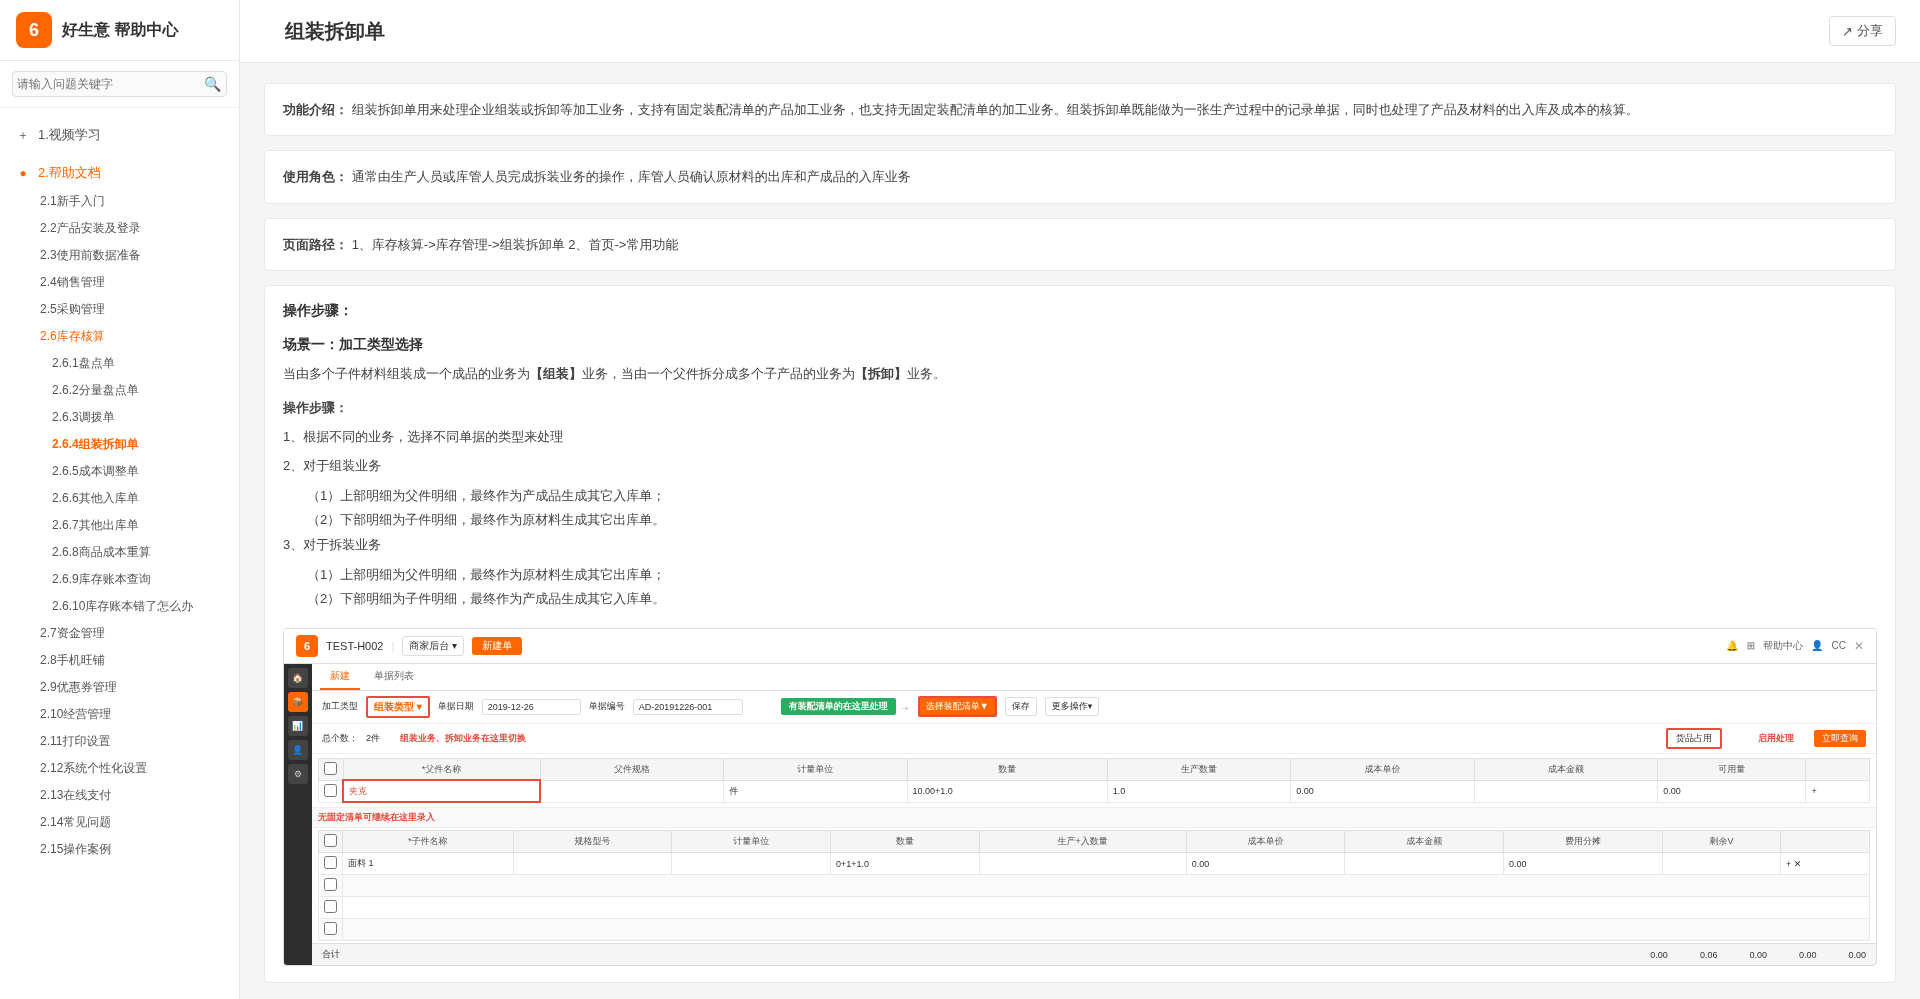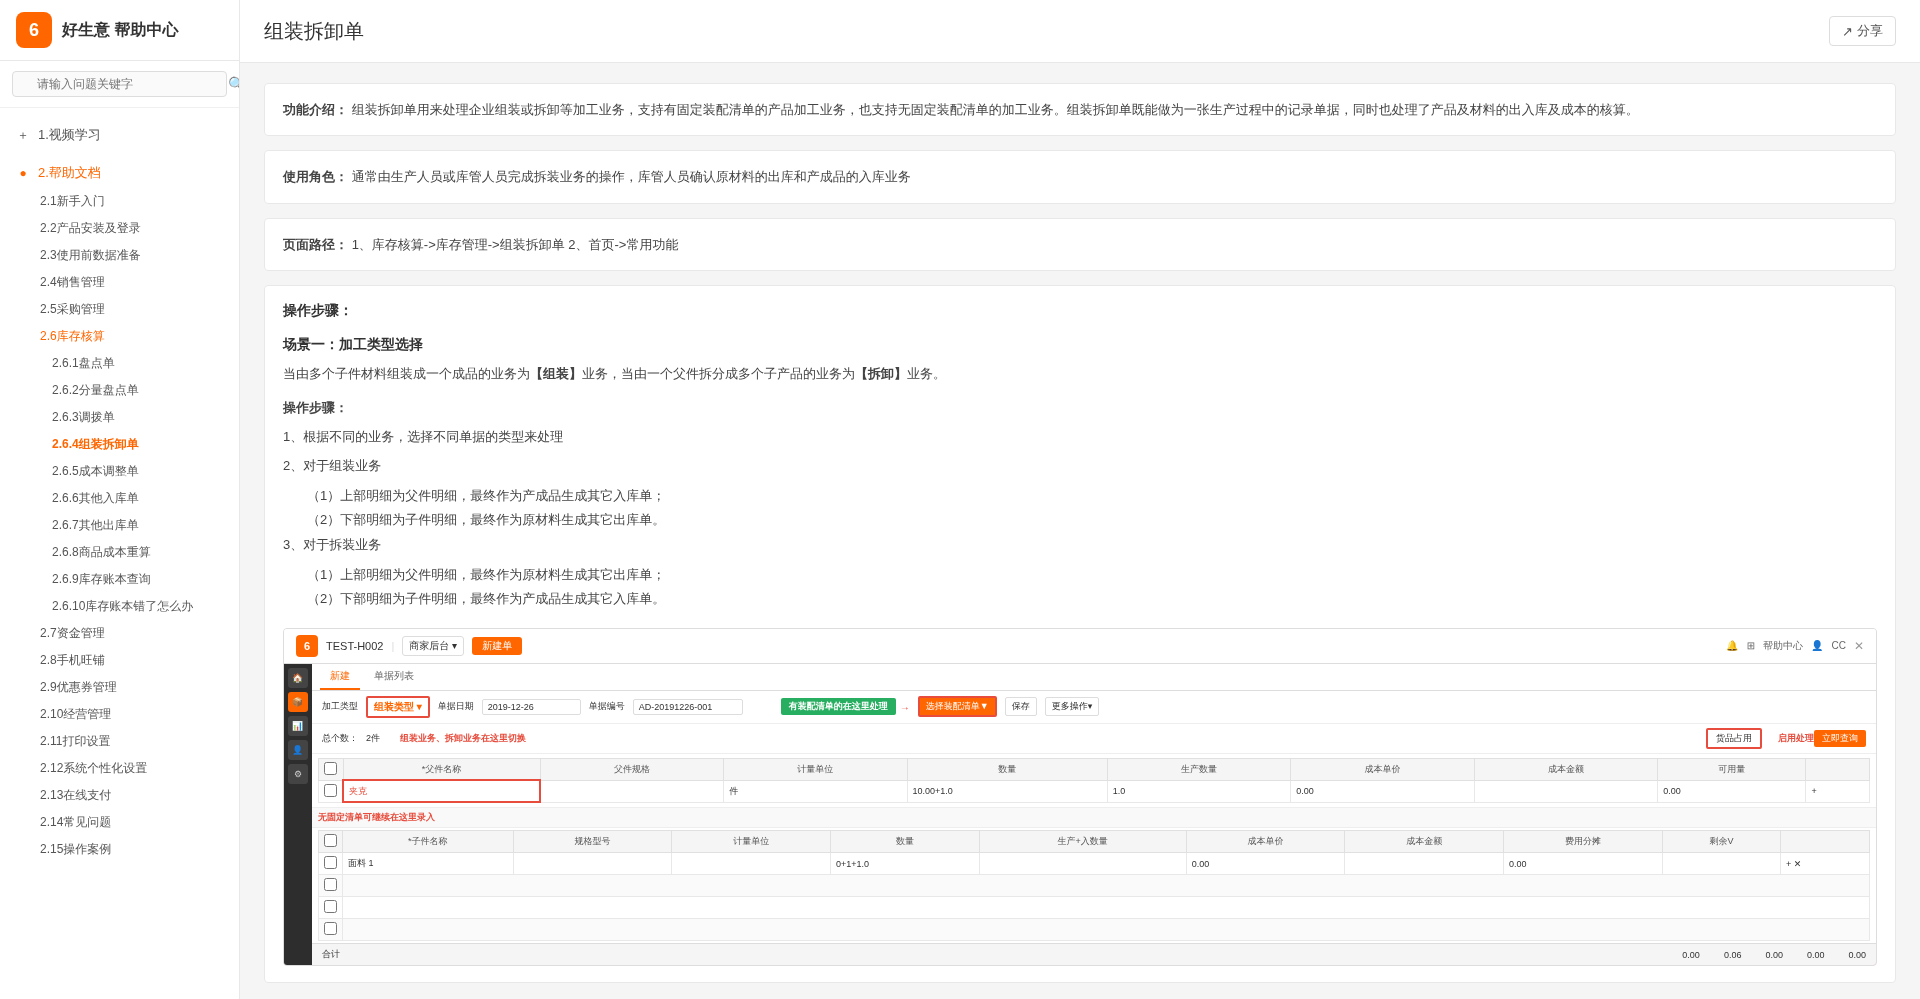--- a/index.html
+++ b/index.html
@@ -44,23 +44,22 @@
     }
     .sidebar-search {
       padding: 10px 12px;
       border-bottom: 1px solid #f0f0f0;
     }
     .sidebar-search-inner {
       display: flex;
       align-items: center;
       border: 1px solid #ddd;
       border-radius: 4px;
-      padding: 4px 24px;
+      padding: 4px 4px;
       background: #fafafa;
-      gap: 36px;
     }
     .sidebar-search input {
       border: none;
       outline: none;
       background: transparent;
       flex: 1;
       font-size: 12px;
       color: #999;
     }
     .sidebar-search-icon {
@@ -120,22 +119,23 @@
     .main-header {
       background: #fff;
       padding: 16px 24px;
       border-bottom: 1px solid #e8e8e8;
       display: flex;
       align-items: center;
       justify-content: space-between;
     }
     .page-title {
       font-size: 20px;
-      font-weight: normal;
+      font-weight: bold;
       color: #333;
+      margin-left: 21px;
     }
     .share-btn {
       display: flex;
       align-items: center;
       gap: 4px;
       border: 1px solid #ddd;
       padding: 5px 12px;
       border-radius: 4px;
       cursor: pointer;
       font-size: 13px;
@@ -500,21 +500,21 @@
                 <span style="border:2px solid #e74c3c; border-radius:2px; padding:2px 6px; font-size:9px; background:#f60; color:#fff; cursor:pointer;">选择装配清单▼</span>
                 <span class="app-btn-default" style="font-size:9px;">保存</span>
                 <span class="app-btn-default" style="font-size:9px;">更多操作▾</span>
               </div>
 
               <div class="app-status-row">
                 <span>总个数：</span>
                 <span>2件</span>
                 <span style="margin-left:12px; font-size:9px; color:#e74c3c; font-weight:bold;">组装业务、拆卸业务在这里切换</span>
 
-                <div style="margin-left:auto; display:flex; align-items:center; gap:0;">
+                <div style="margin-left:auto; display:flex; align-items:center; gap:20px;">
                   <span style="border:2px solid #e74c3c; border-radius:2px; padding:2px 8px; font-size:9px; background:#fff;">货品占用</span>
                   <span style="font-size:9px; color:#e74c3c; font-weight:bold; margin-left:16px;">启用处理</span>
                   <span class="app-btn-sm">立即查询</span>
                 </div>
               </div>
 
               <div style="padding:4px 6px; background:#fff; border-bottom:1px solid #eee;">
                 <table class="app-table">
                   <thead>
                     <tr>
@@ -591,21 +591,21 @@
                       <td colspan="10"></td>
                     </tr>
                     <tr>
                       <td><input type="checkbox" style=""></td>
                       <td colspan="10"></td>
                     </tr>
                   </tbody>
                 </table>
               </div>
 
-              <div style="padding:4px 10px; background:#f5f5f5; border-top:1px solid #ddd; display:flex; align-items:center; gap:24px; font-size:9px;">
+              <div style="padding:4px 10px; background:#f5f5f5; border-top:1px solid #ddd; display:flex; align-items:center; gap:32px; font-size:9px;">
                 <span>合计</span>
                 <span style="margin-left:auto;">0.00</span>
                 <span>0.06</span>
                 <span>0.00</span>
                 <span>0.00</span>
                 <span>0.00</span>
               </div>
 
             </div>
           </div>

